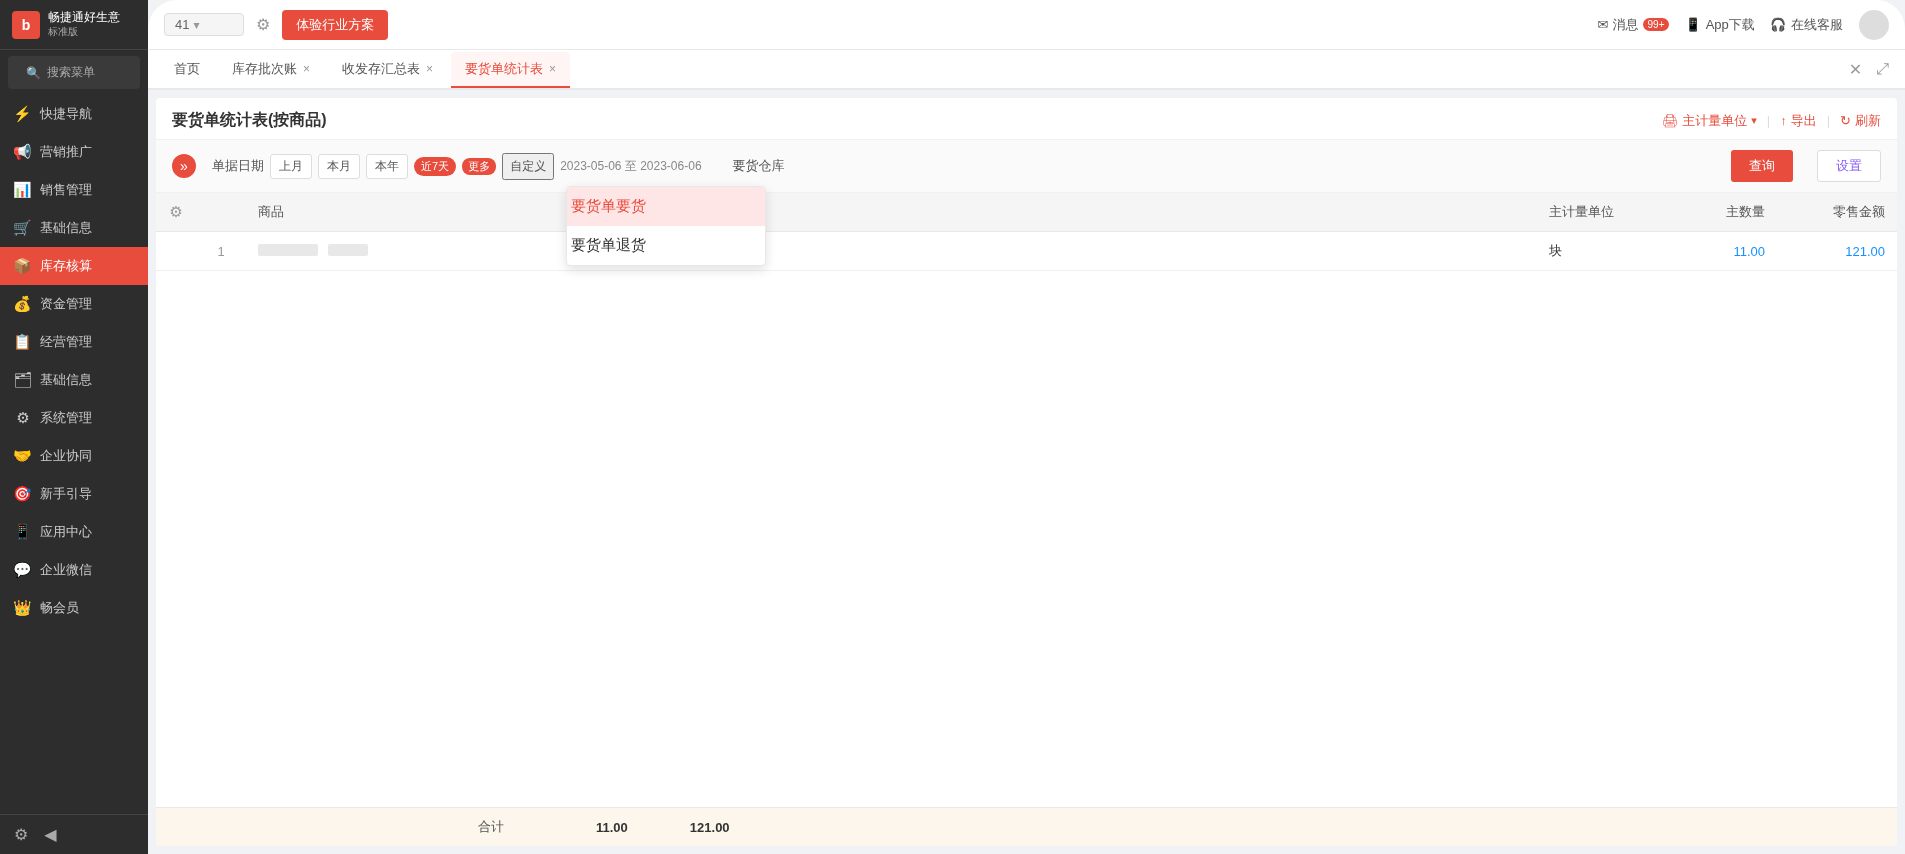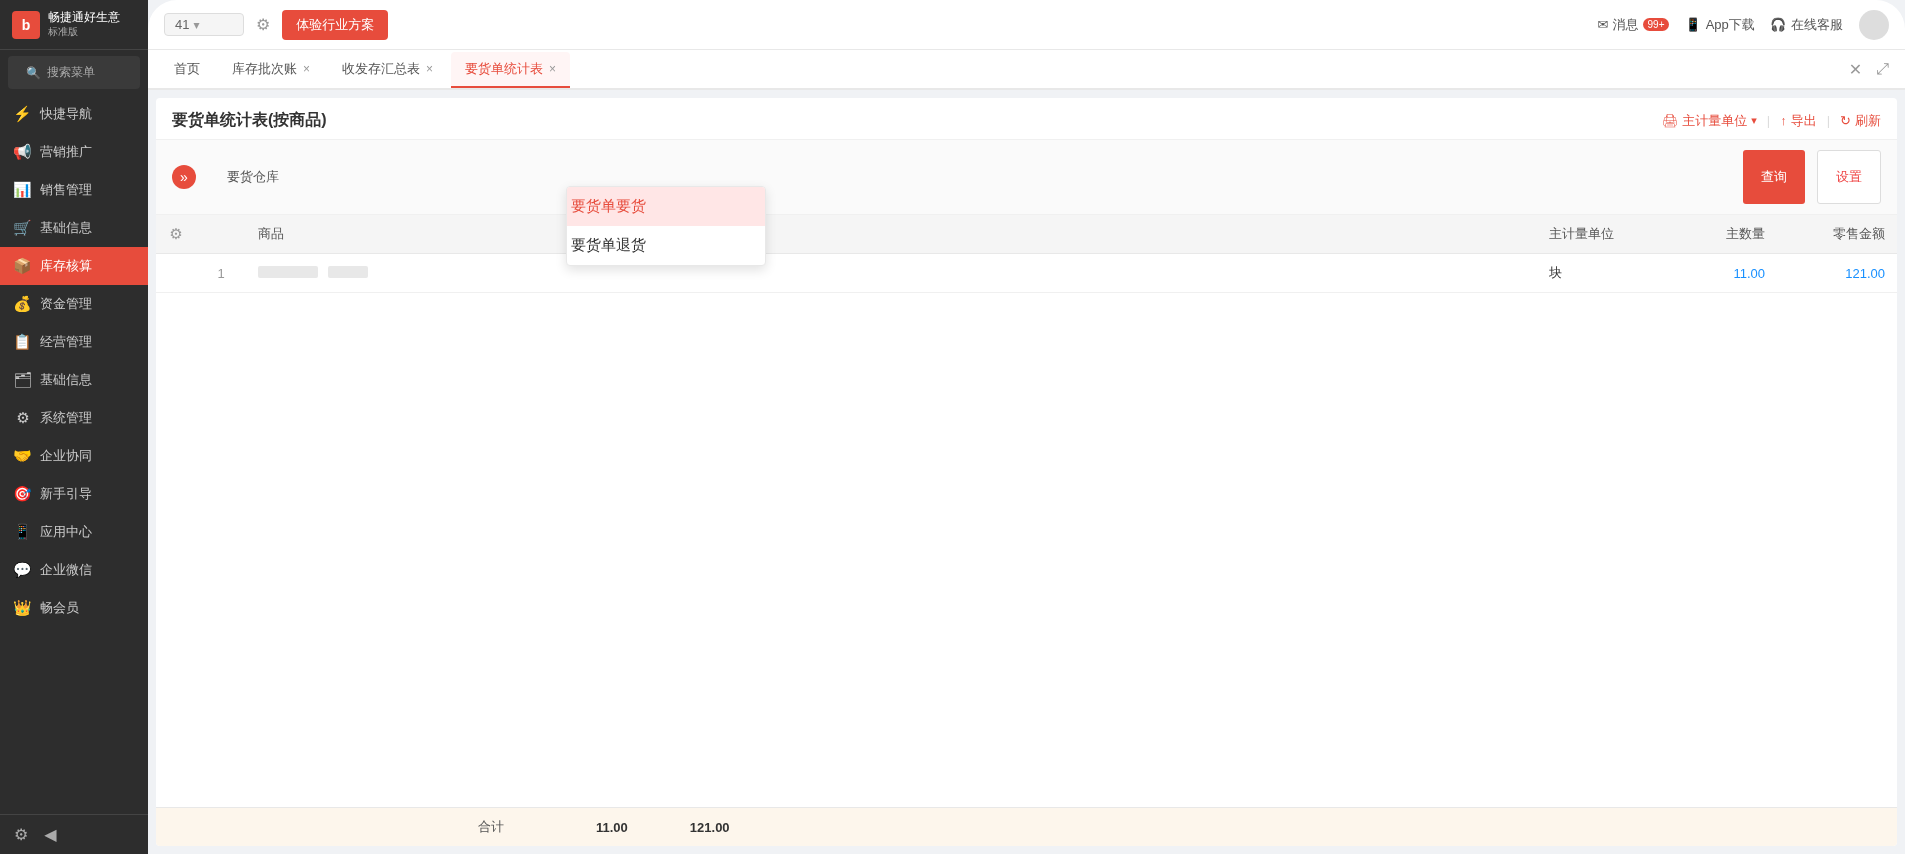--- a/index.html
+++ b/index.html
@@ -271,37 +271,37 @@
     }
     .filter-more-btn {
       color: #999; cursor: pointer; font-size: 16px;
       background: none; border: none;
     }
     .filter-warehouse-group {
       display: flex; align-items: center; gap: 6px; margin-left: 15px;
     }
     .filter-actions {
       margin-left: auto;
-      display: flex; gap: 12px;
+      display: flex; gap: 24px;
     }
     .btn-query {
       background: #e74c3c;
       color: #fff;
       border: none;
       border-radius: 3px;
       padding: 6px 18px;
       font-size: 13px;
       cursor: pointer;
     }
     .btn-settings {
       background: #fff;
-      color: #ef4444;
+      color: #8b5cf6;
       border: 1px solid #ddd;
       border-radius: 3px;
-      padding: 17px 18px;
+      padding: 6px 18px;
       font-size: 13px;
       cursor: pointer;
     }
 
     
     .dropdown-overlay {
       position: absolute;
       top: 46px;
       left: 410px;
       background: #fff;
@@ -525,20 +525,30 @@
         <div class="page-header-action">
           <span>↻</span>
           <span>刷新</span>
         </div>
       </div>
     </div>
 
     <div class="filter-bar">
       <button class="filter-expand-btn">»</button>
 
+      <div class="filter-group">
+        <span class="filter-label">单据日期</span>
+        <button class="filter-date-btn">上月</button>
+        <button class="filter-date-btn">本月</button>
+        <button class="filter-date-btn">本年</button>
+        <span class="filter-date-tag">近7天</span>
+        <span style="background:#e74c3c;color:#fff;border-radius:8px;padding:1px 6px;font-size:11px;cursor:pointer;">更多</span>
+        <button class="filter-date-custom">自定义</button>
+        <span class="filter-date-range">2023-05-06 至 2023-06-06</span>
+      </div>
 
 
       <div class="filter-warehouse-group">
         <span class="filter-label">要货仓库</span>
       </div>
 
       <div class="filter-actions">
         <button class="btn-query">查询</button>
         <button class="btn-settings">设置</button>
       </div>

